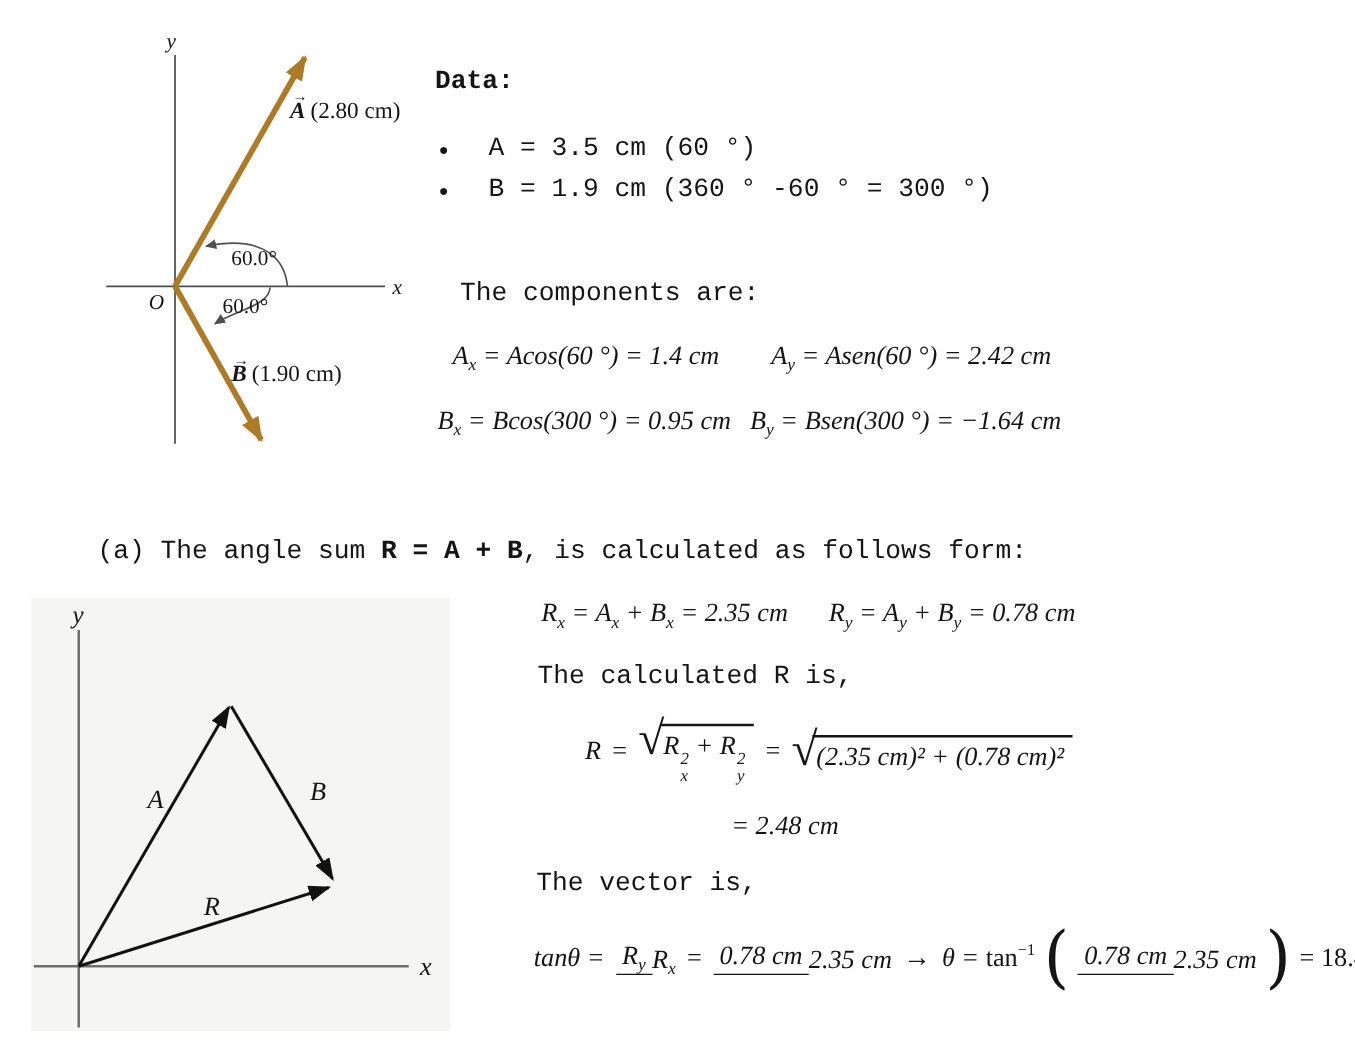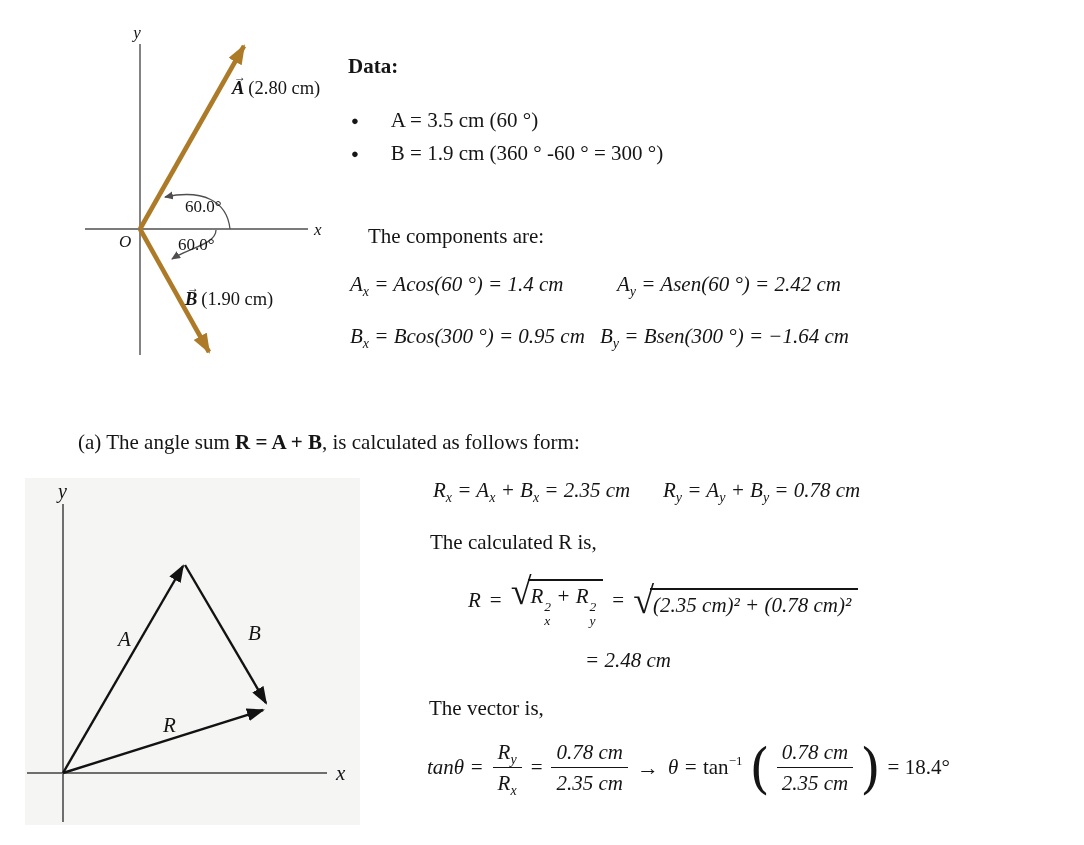--- a/index.html
+++ b/index.html
@@ -1,26 +1,26 @@
 <!DOCTYPE html>
 <html><head>
 <meta charset="utf-8">
 <style>
   html,body { margin:0; padding:0; background:#ffffff; }
   .page { position:relative; width:1084px; height:845px; background:#ffffff;
           font-family:"Liberation Serif","DejaVu Serif",serif; color:#151515; overflow:hidden; }
   .abs { position:absolute; }
-  .txt { font-size:21px; white-space:nowrap; }
+  .txt { font-size:21px; white-space:nowrap;font-family:Liberation Mono, monospace; }
   .bold { font-weight:bold; }
   .eq  { font-size:21px; font-style:italic; white-space:nowrap; }
   .sb  { font-size:14px; font-style:italic; vertical-align:-5px; line-height:0; }
   .sp  { font-size:13px; font-style:normal; vertical-align:9px; line-height:0; }
   .up  { font-style:normal; }
   .eq-row { display:flex; align-items:center; gap:9px; }
-  .frac { display:inline-flex; flex-direction:column; align-items:center; line-height:1.15; }
+  .frac { display:inline-flex; flex-direction:row; align-items:center; line-height:1.15; }
   .frac .num { border-bottom:1.8px solid #151515; padding:0 5px 3px; }
   .frac .den { padding-top:3px; }
   .sqrt { display:inline-flex; align-items:flex-start; }
   .rsign { font-style:normal; font-size:38px; line-height:1; }
   .rbody { border-top:2px solid #151515; margin-left:-4px; margin-top:7px; padding:3px 7px 0 3px; white-space:nowrap; }
   .ss { display:inline-flex; flex-direction:column; align-items:flex-start; font-size:13.5px;
         line-height:1.05; vertical-align:-8px; margin-left:1px; }
   .ss span { display:block; }
   .bigp { font-style:normal; font-size:52px; line-height:1; font-family:"DejaVu Serif",serif;
           display:inline-block; transform:scaleY(1.05); margin:0 -2px; }
@@ -68,21 +68,21 @@
     <span class="bullet">●</span>
     <span class="txt">A = 3.5 cm (60 °)</span>
   </div>
   <div class="abs bullet-row" style="left:351px;top:141px">
     <span class="bullet">●</span>
     <span class="txt">B = 1.9 cm (360 ° -60 ° = 300 °)</span>
   </div>
 
   <div class="abs txt" style="left:368px;top:224px">The components are:</div>
 
-  <div class="abs eq" style="left:350px;top:272px"><span>A</span><sub class="sb">x</sub> <span>=  Acos(60 °) = 1.4 cm</span></div>
+  <div class="abs eq" style="left:362px;top:272px"><span>A</span><sub class="sb">x</sub> <span>=  Acos(60 °) = 1.4 cm</span></div>
   <div class="abs eq" style="left:617px;top:272px"><span>A</span><sub class="sb">y</sub> <span>=  Asen(60 °) =  2.42 cm</span></div>
   <div class="abs eq" style="left:350px;top:324px"><span>B</span><sub class="sb">x</sub> <span>=  Bcos(300 °) = 0.95 cm</span></div>
   <div class="abs eq" style="left:600px;top:324px"><span>B</span><sub class="sb">y</sub> <span>= Bsen(300 °) = −1.64 cm</span></div>
 
   <div class="abs txt" style="left:78px;top:430px"><span>(a) The angle sum </span><span class="bold">R = A + B</span><span>, is calculated as follows form:</span></div>
 
   <svg class="abs" style="left:25px;top:478px" width="335" height="347" viewBox="0 0 335 347">
     <defs>
       <marker id="arrBlack" markerWidth="20" markerHeight="16" refX="16" refY="6.5" orient="auto" markerUnits="userSpaceOnUse">
         <path d="M0,0 L18,6.5 L0,13 Z" fill="#121212"></path>

